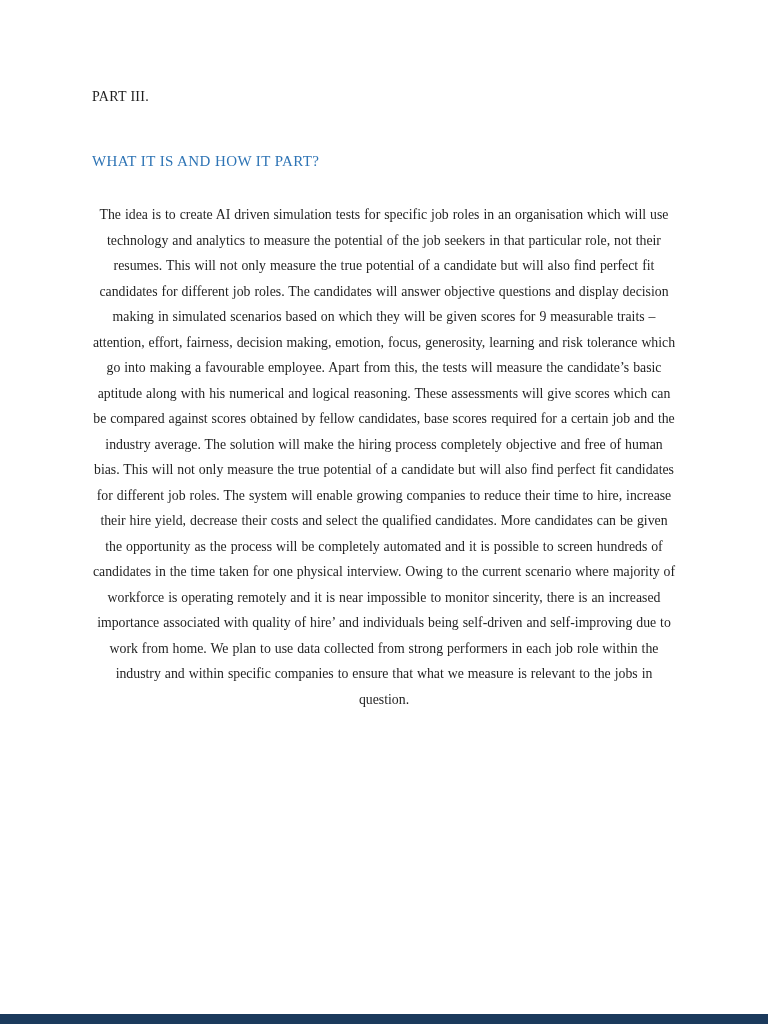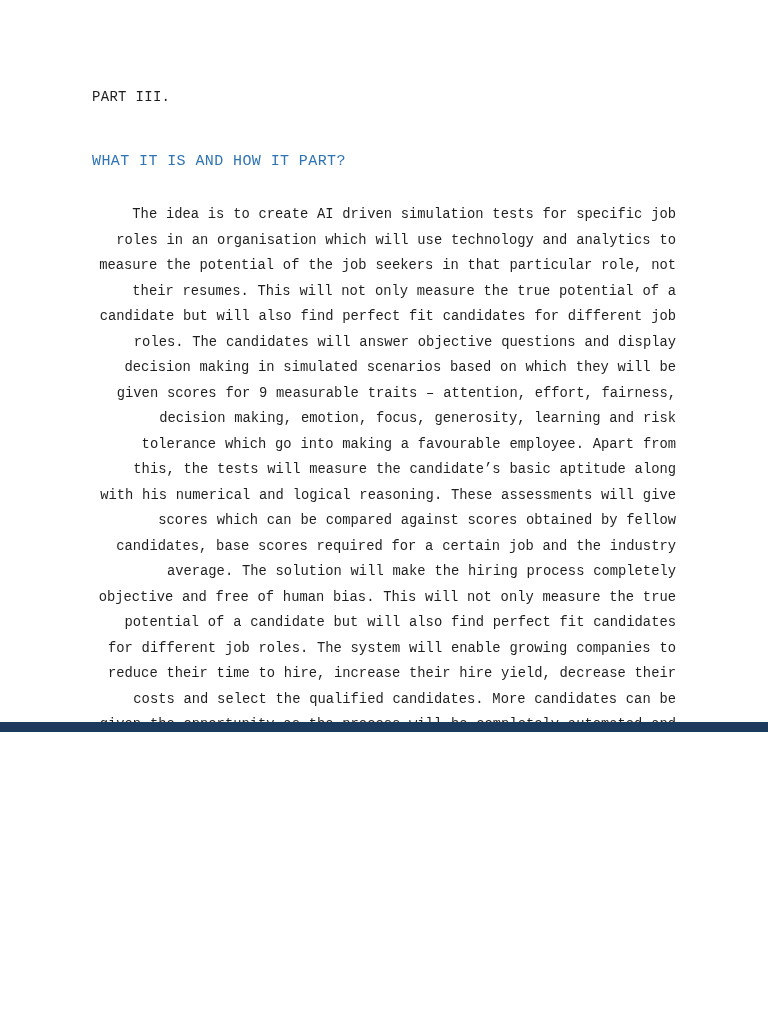--- a/index.html
+++ b/index.html
@@ -4,23 +4,23 @@
 <style>
   * { box-sizing: border-box; }
   html, body {
     margin: 0;
     padding: 0;
     background: #ffffff;
   }
   .page {
     position: relative;
     width: 768px;
-    height: 732px;
+    height: 1024px;
     background: var(--background, #ffffff);
-    font-family: Liberation Mono, monospace;
+    font-family: Liberation Serif, serif;
     overflow: hidden;
   }
   .content {
     position: absolute;
     left: 92px;
     top: 88px;
     width: 584px;
   }
   .part-label {
     margin: 0;
@@ -35,21 +35,21 @@
     line-height: 19px;
     font-weight: normal;
     color: var(--heading, #2e74b5);
     letter-spacing: 0.4px;
   }
   .body-text {
     margin: 31px 0 0 0;
     font-size: 13.8px;
     line-height: 25.5px;
     color: var(--body-text, #1f1f1f);
-    text-align: right;
+    text-align: center;
     word-spacing: 0.5px;
   }
   .footer-bar {
     position: absolute;
     left: 0;
     right: 0;
     bottom: 0;
     height: 10px;
     background: var(--footer-bar, #1b3a5c);
   }

